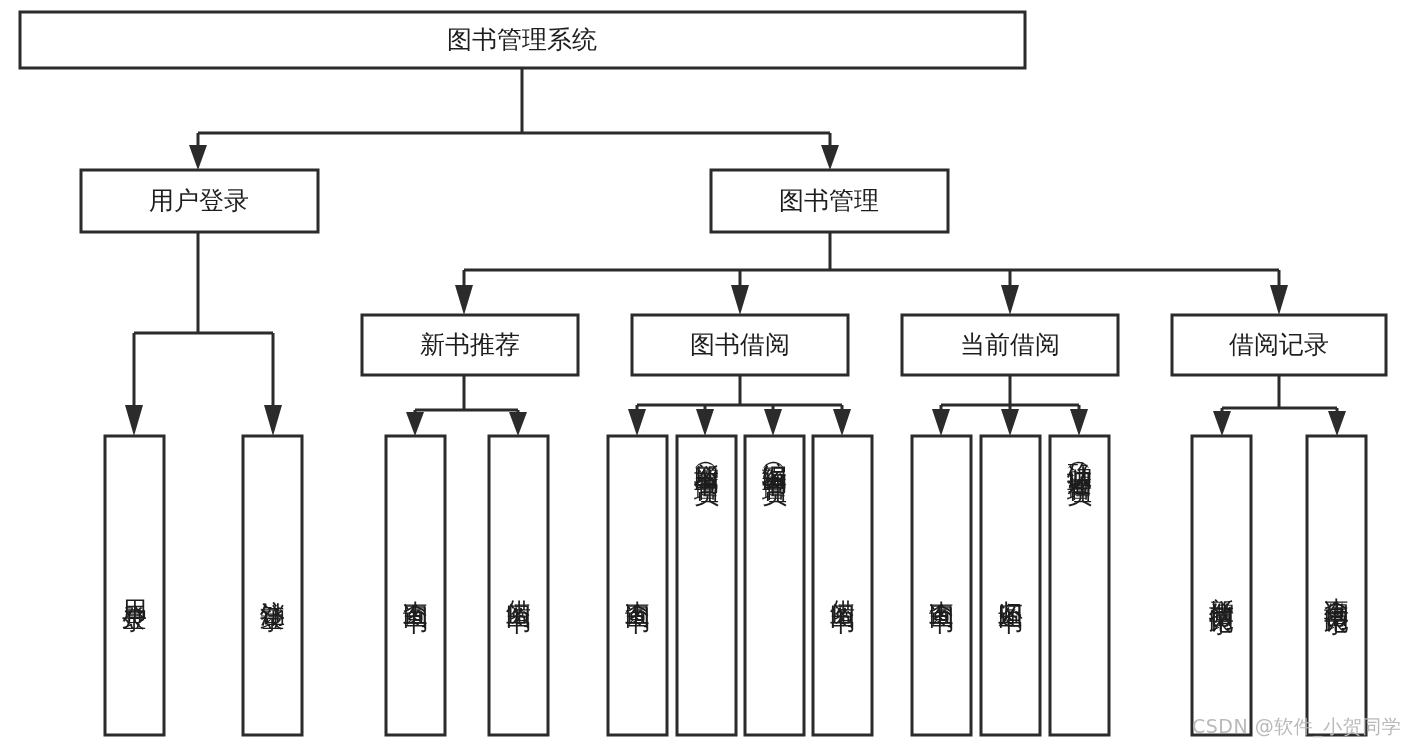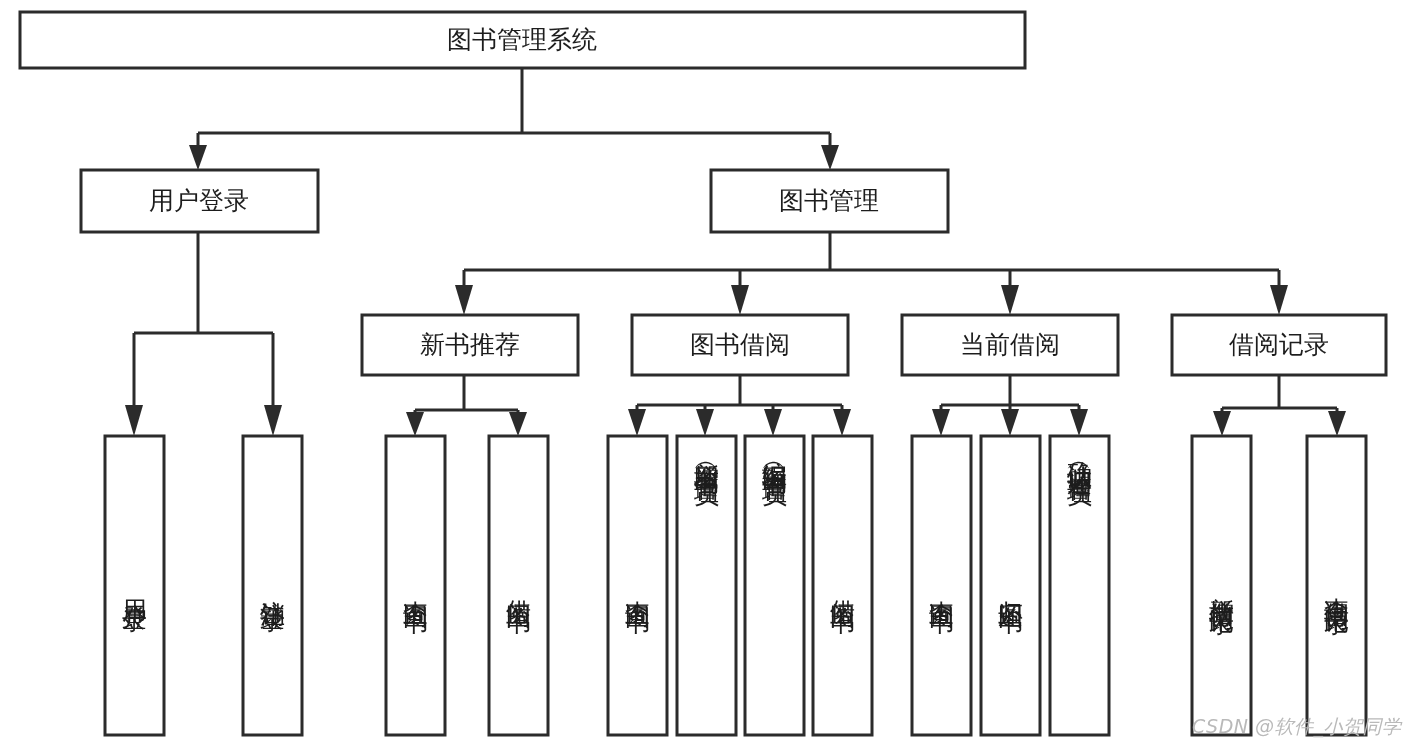--- a/index.html
+++ b/index.html
@@ -261,15 +261,15 @@
     <span class="node-label-v" style="margin-top:6px;">确认归还（管理员）</span>
   </div>
 
   <div class="vlabel-wrap" style="left:1192px; top:436px; width:59px; height:299px;">
     <span class="node-label-v">新增借阅记录</span>
   </div>
   <div class="vlabel-wrap" style="left:1307px; top:436px; width:59px; height:299px;">
     <span class="node-label-v">查询借阅记录</span>
   </div>
 
-  <div class="watermark" style="left:1192px; top:714px;font-style:italic;">CSDN @软件_小贺同学</div>
+  <div class="watermark" style="left:1192px; top:714px;">CSDN @软件_小贺同学</div>
 
 </div>
 
 </body></html>

